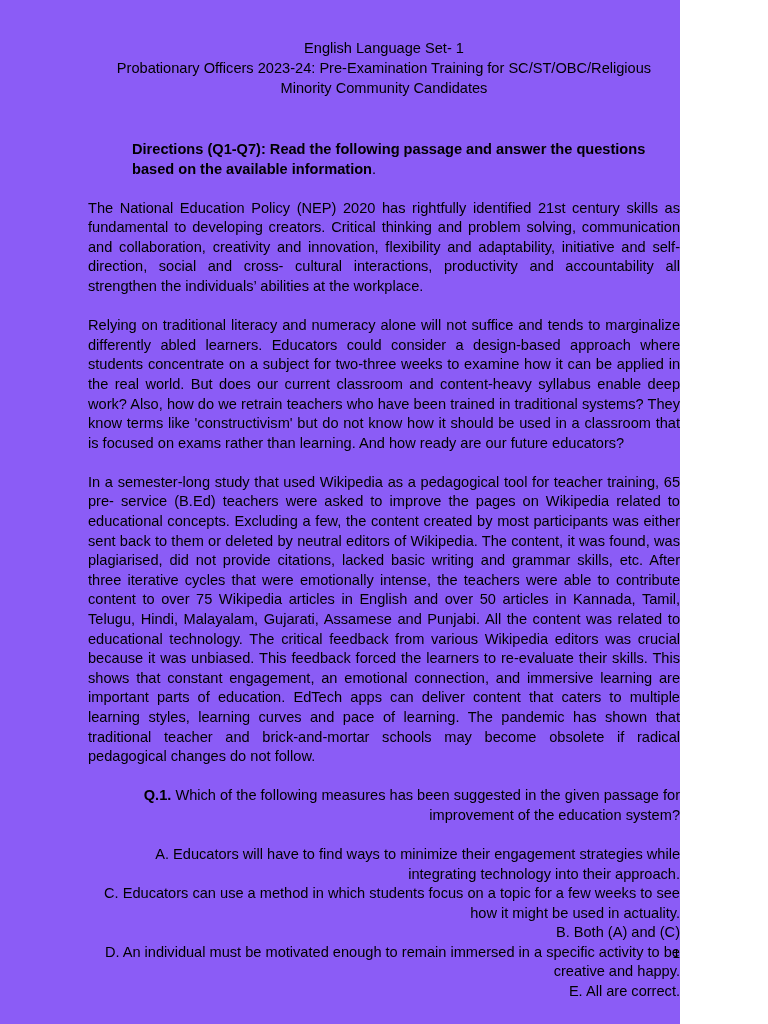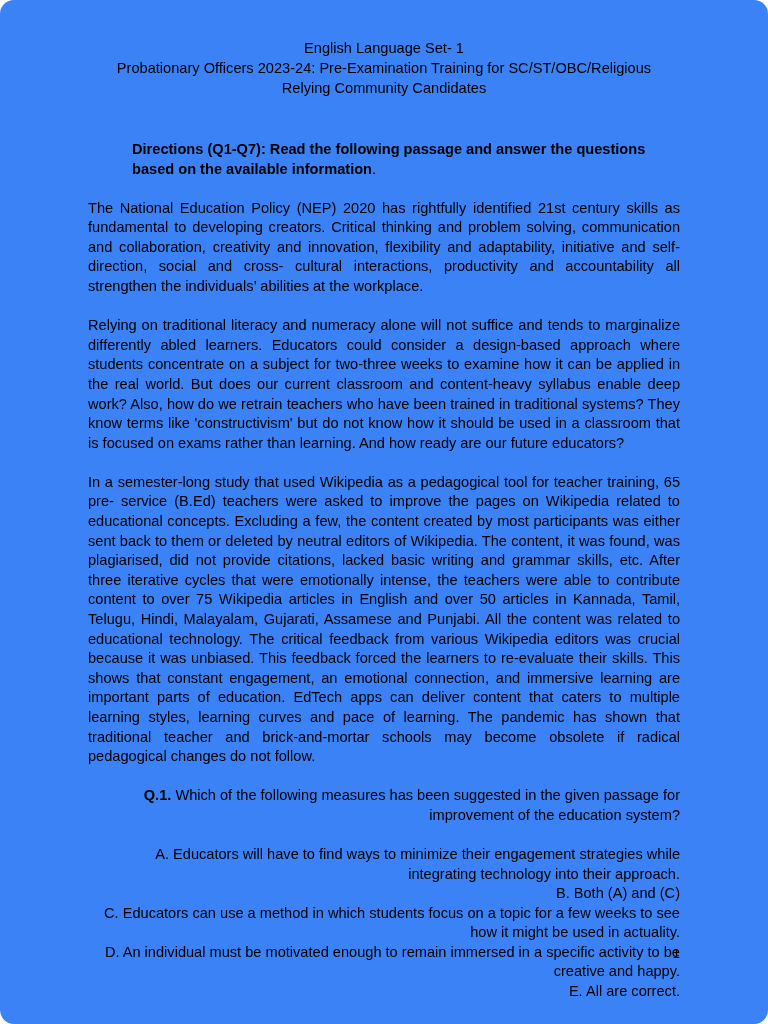--- a/index.html
+++ b/index.html
@@ -14,24 +14,23 @@
     color: #000000;
     -webkit-font-smoothing: antialiased;
     position: relative;
     overflow: hidden;
   }
 
   .page {
     position: absolute;
     left: 0;
     top: 0;
-    width: 768px;
+    width: 680px;
     height: 1024px;
-    background: #3b82f6;
-    border-radius: 14px;
+    background: #8b5cf6;
   }
 
   
   .doc-header {
     position: absolute;
     left: 88px;
     top: 38px;
     width: 592px;
     text-align: center;
     font-size: 14.6px;
@@ -96,39 +95,39 @@
   }
 </style>
 </head>
 <body>
 
 <div class="page">
 
   <div class="doc-header">
     <span class="hdr-line">English Language Set- 1</span>
     <span class="hdr-line">Probationary Officers 2023-24: Pre-Examination Training for SC/ST/OBC/Religious</span>
-    <span class="hdr-line">Relying Community Candidates</span>
+    <span class="hdr-line">Minority Community Candidates</span>
   </div>
 
   <div class="content">
 
     <p class="para directions"><span>Directions (Q1-Q7): Read the following passage and answer the questions based on the available information</span><span class="period">.</span></p>
 
     <p class="para">The National Education Policy (NEP) 2020 has rightfully identified 21st century skills as fundamental to developing creators. Critical thinking and problem solving, communication and collaboration, creativity and innovation, flexibility and adaptability, initiative and self- direction, social and cross- cultural interactions, productivity and accountability all strengthen the individuals’ abilities at the workplace.</p>
 
     <p class="para">Relying on traditional literacy and numeracy alone will not suffice and tends to marginalize differently abled learners. Educators could consider a design-based approach where students concentrate on a subject for two-three weeks to examine how it can be applied in the real world. But does our current classroom and content-heavy syllabus enable deep work? Also, how do we retrain teachers who have been trained in traditional systems? They know terms like 'constructivism' but do not know how it should be used in a classroom that is focused on exams rather than learning. And how ready are our future educators?</p>
 
     <p class="para">In a semester-long study that used Wikipedia as a pedagogical tool for teacher training, 65 pre- service (B.Ed) teachers were asked to improve the pages on Wikipedia related to educational concepts. Excluding a few, the content created by most participants was either sent back to them or deleted by neutral editors of Wikipedia. The content, it was found, was plagiarised, did not provide citations, lacked basic writing and grammar skills, etc. After three iterative cycles that were emotionally intense, the teachers were able to contribute content to over 75 Wikipedia articles in English and over 50 articles in Kannada, Tamil, Telugu, Hindi, Malayalam, Gujarati, Assamese and Punjabi. All the content was related to educational technology. The critical feedback from various Wikipedia editors was crucial because it was unbiased. This feedback forced the learners to re-evaluate their skills. This shows that constant engagement, an emotional connection, and immersive learning are important parts of education. EdTech apps can deliver content that caters to multiple learning styles, learning curves and pace of learning. The pandemic has shown that traditional teacher and brick-and-mortar schools may become obsolete if radical pedagogical changes do not follow.</p>
 
     <p class="para question"><span class="qnum">Q.1.</span><span> Which of the following measures has been suggested in the given passage for improvement of the education system?</span></p>
 
     <p class="para options">
       <span class="opt">A. Educators will have to find ways to minimize their engagement strategies while integrating technology into their approach.</span>
+      <span class="opt">C. Educators can use a method in which students focus on a topic for a few weeks to see how it might be used in actuality.</span>
       <span class="opt">B. Both (A) and (C)</span>
-      <span class="opt">C. Educators can use a method in which students focus on a topic for a few weeks to see how it might be used in actuality.</span>
       <span class="opt">D. An individual must be motivated enough to remain immersed in a specific activity to be creative and happy.</span>
       <span class="opt">E. All are correct.</span>
     </p>
 
   </div>
 
   <div class="page-number">1</div>
 
 </div>
 

